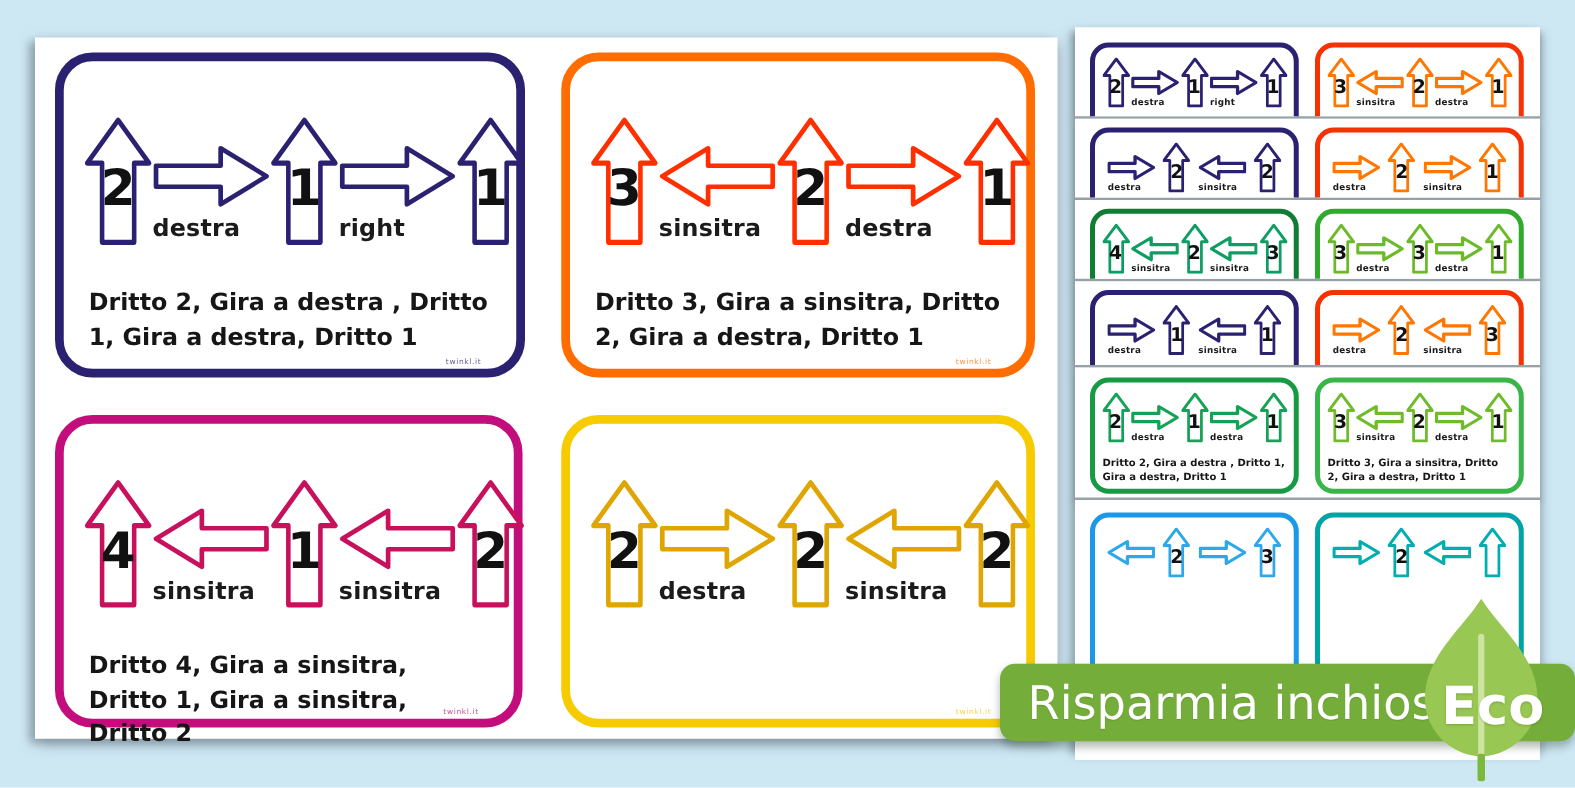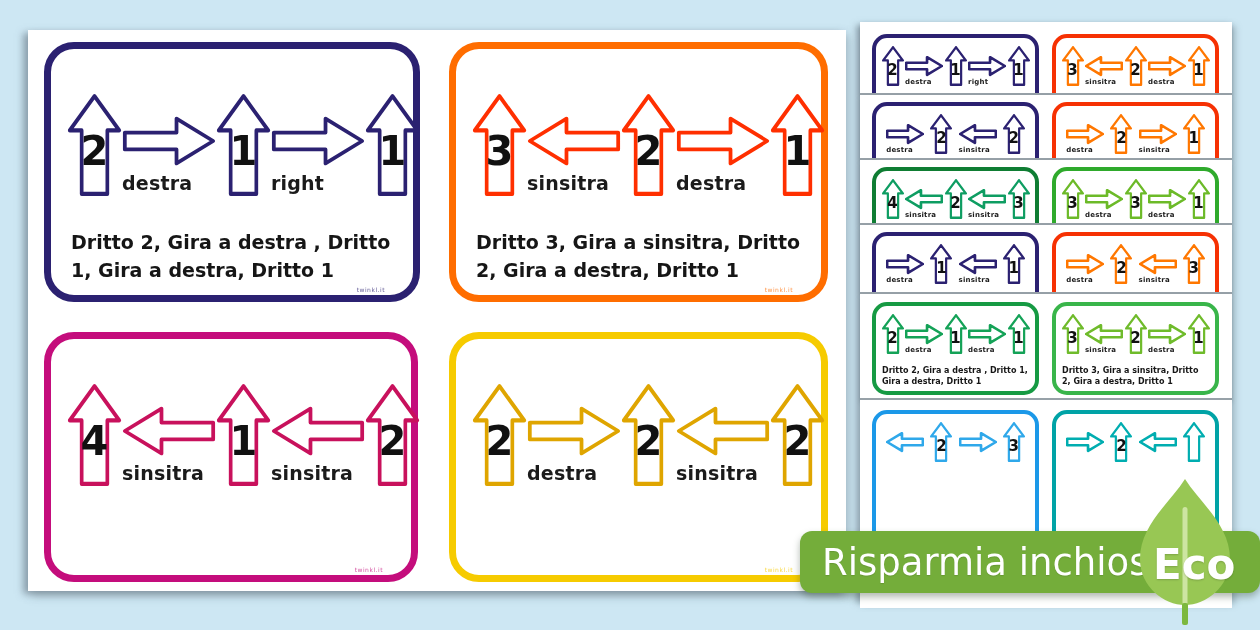--- a/index.html
+++ b/index.html
@@ -202,20 +202,21 @@
             </svg>
             <span class="lbl">sinsitra</span>
           </div>
           <div class="item up" style="color: rgb(200, 17, 92);">
             <svg viewBox="0 0 60 100" preserveAspectRatio="none">
               <path d="M30 3 L57 36 L44 36 L44 97 L16 97 L16 36 L3 36 Z" fill="#fff" stroke="currentColor" stroke-width="4" stroke-linejoin="round"></path>
             </svg>
             <span class="num">2</span>
           </div>
         </div>
+        <div class="caption">Dritto 4, Gira a sinsitra, Dritto 1, Gira a sinsitra, Dritto 2</div>
         <div class="wm" style="color: rgb(196, 13, 124);">twinkl.it</div>
       </div>
     </div>
   <div class="slot pos4">
       <div class="card" style="border-color: rgb(246, 203, 0);">
         <div class="arrows">
           <div class="item up" style="color: rgb(223, 165, 0);">
             <svg viewBox="0 0 60 100" preserveAspectRatio="none">
               <path d="M30 3 L57 36 L44 36 L44 97 L16 97 L16 36 L3 36 Z" fill="#fff" stroke="currentColor" stroke-width="4" stroke-linejoin="round"></path>
             </svg>

